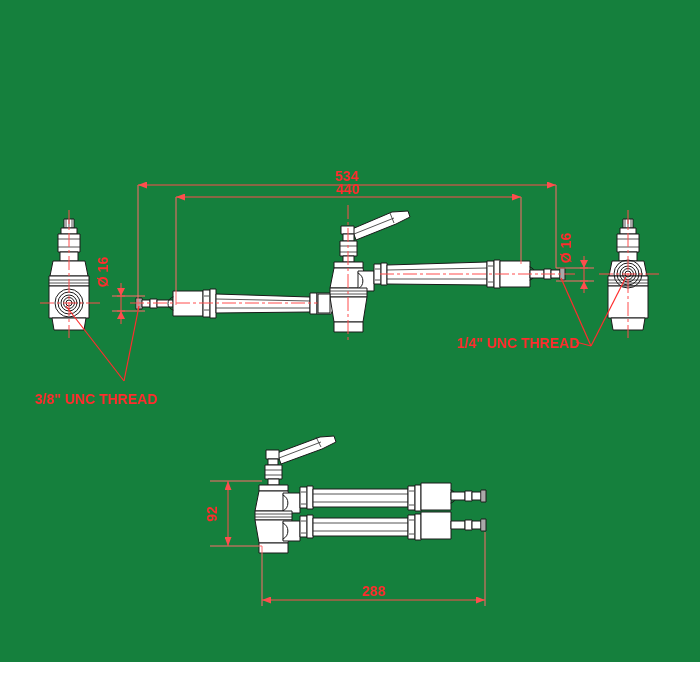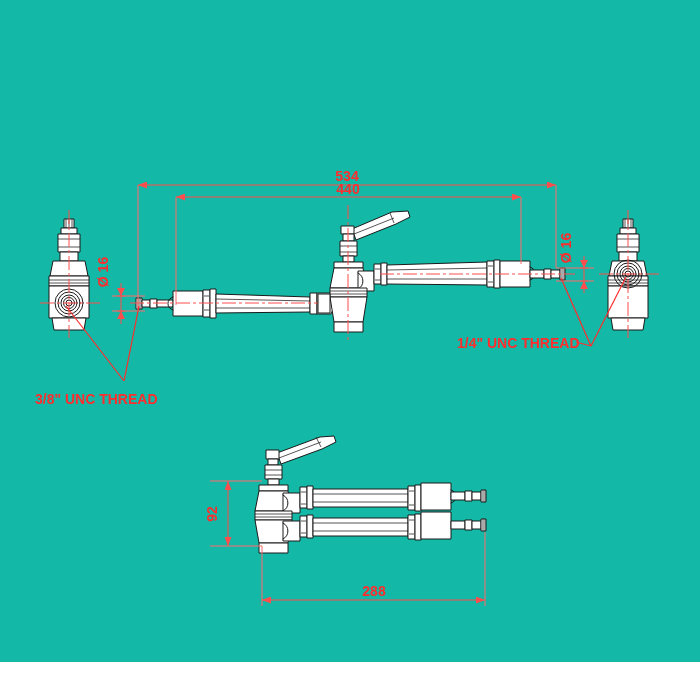--- a/index.html
+++ b/index.html
@@ -7,21 +7,21 @@
     padding: 0;
     background: #ffffff;
   }
   body {
     font-family: "Liberation Sans", sans-serif;
   }
   #drawing-root {
     position: relative;
     width: 700px;
     height: 662px;
-    background: #14b8a6;
+    background: #15803d;
     overflow: hidden;
   }
   svg.canvas {
     display: block;
     width: 700px;
     height: 700px;
   }
   .dim-text {
     font-family: "Liberation Sans", sans-serif;
     font-size: 14px;

